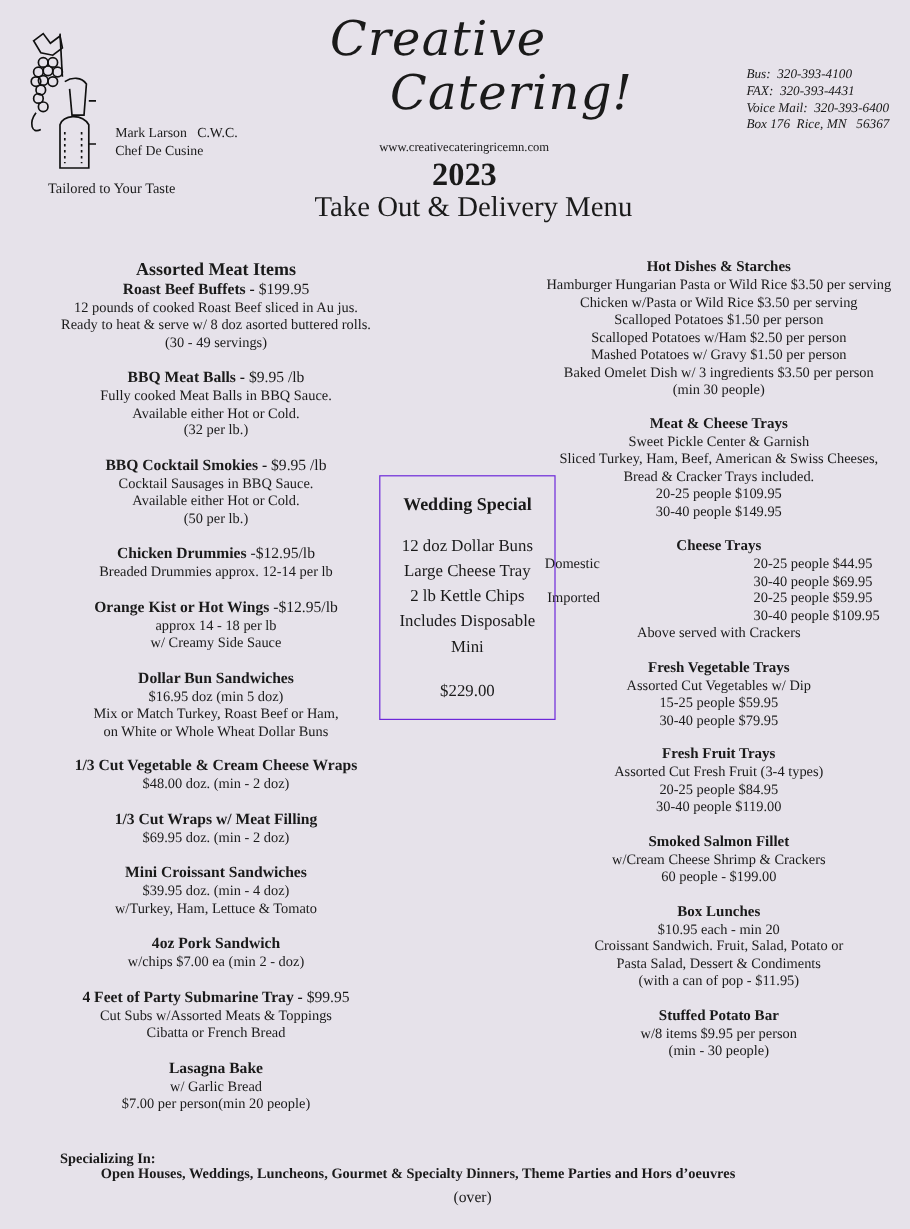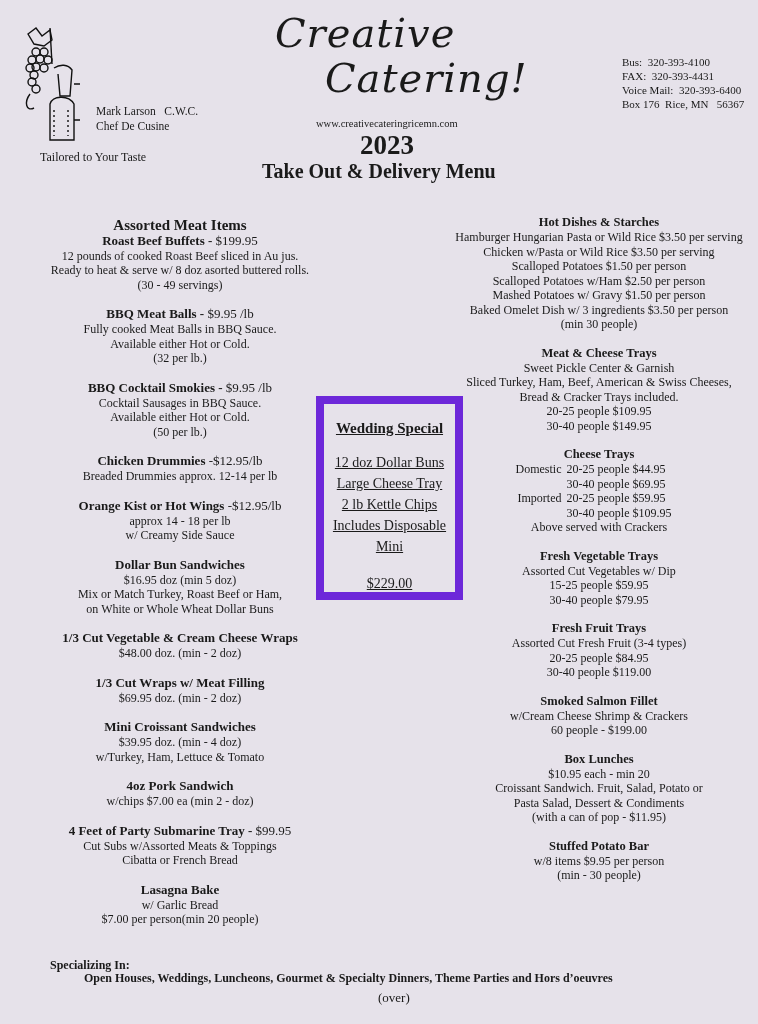--- a/index.html
+++ b/index.html
@@ -12,44 +12,44 @@
   .abs { position: absolute; }
 
   
   #logo { left: 22px; top: 24px; width: 60px; height: 118px; }
   #chef { left: 96px; top: 104px; font-size: 11.5px; line-height: 15px; }
   #tagline { left: 40px; top: 150px; font-size: 12px; font-weight: normal; }
   #brand1 { left: 275px; top: 10px; font-size: 40px; font-style: italic; font-family: "DejaVu Serif", serif; letter-spacing: 1px; }
   #brand2 { left: 325px; top: 55px; font-size: 40px; font-style: italic; font-family: "DejaVu Serif", serif; letter-spacing: 1px; }
   #website { left: 316px; top: 118px; font-size: 10.5px; }
   #year { left: 360px; top: 130px; font-size: 27px; font-weight: bold; }
-  #subtitle { left: 262px; top: 160px; font-size: 20px; font-weight: bold; }
-  #contact { left: 622px; top: 55px; font-size: 11px; line-height: 14px; }
+  #subtitle { left: 262px; top: 160px; font-size: 24px; font-weight: normal; }
+  #contact { left: 622px; top: 55px; font-size: 11px; line-height: 14px; font-style: italic; }
 
   
   .col { position: absolute; text-align: center; font-size: 12px; line-height: 14.5px; }
   #left-col { left: 20px; width: 320px; top: 218px; }
   #right-col { left: 440px; width: 318px; top: 214px; }
   .section-heading { font-weight: bold; font-size: 15px; }
   .item { margin-bottom: 14px; }
   .item-title { font-weight: bold; font-size: 13px; line-height: 16px; }
   .item-price { font-weight: normal; }
   .line { display: block; }
   .rt .item { margin-bottom: 13px; }
   .rt .item-title { font-size: 12.5px; }
 
-  .cheese-row { display: flex; justify-content: center; }
+  .cheese-row { display: flex; justify-content: space-between; }
   .cheese-row .lbl { width: 60px; text-align: right; padding-right: 5px; }
   .cheese-row .val { width: 130px; text-align: left; }
 
   
   #wedding {
     left: 316px; top: 396px; width: 147px; height: 204px;
-    border: 8px solid #6d28d9; box-sizing: border-box;
-    text-align: center; font-size: 14px; line-height: 21px; text-decoration: underline;
+    border: 1px solid #6d28d9; box-sizing: border-box;
+    text-align: center; font-size: 14px; line-height: 21px;
   }
   #wedding .wtitle { font-weight: bold; font-size: 15px; margin-top: 14px; margin-bottom: 13px; }
   #wedding .wprice { margin-top: 16px; }
 
   
   #specializing { left: 50px; top: 958px; font-size: 12px; font-weight: bold; }
   #specialties { left: 84px; top: 971px; font-size: 12px; font-weight: bold; }
   #over { left: 378px; top: 990px; font-size: 13px; }
 </style>
 </head>

